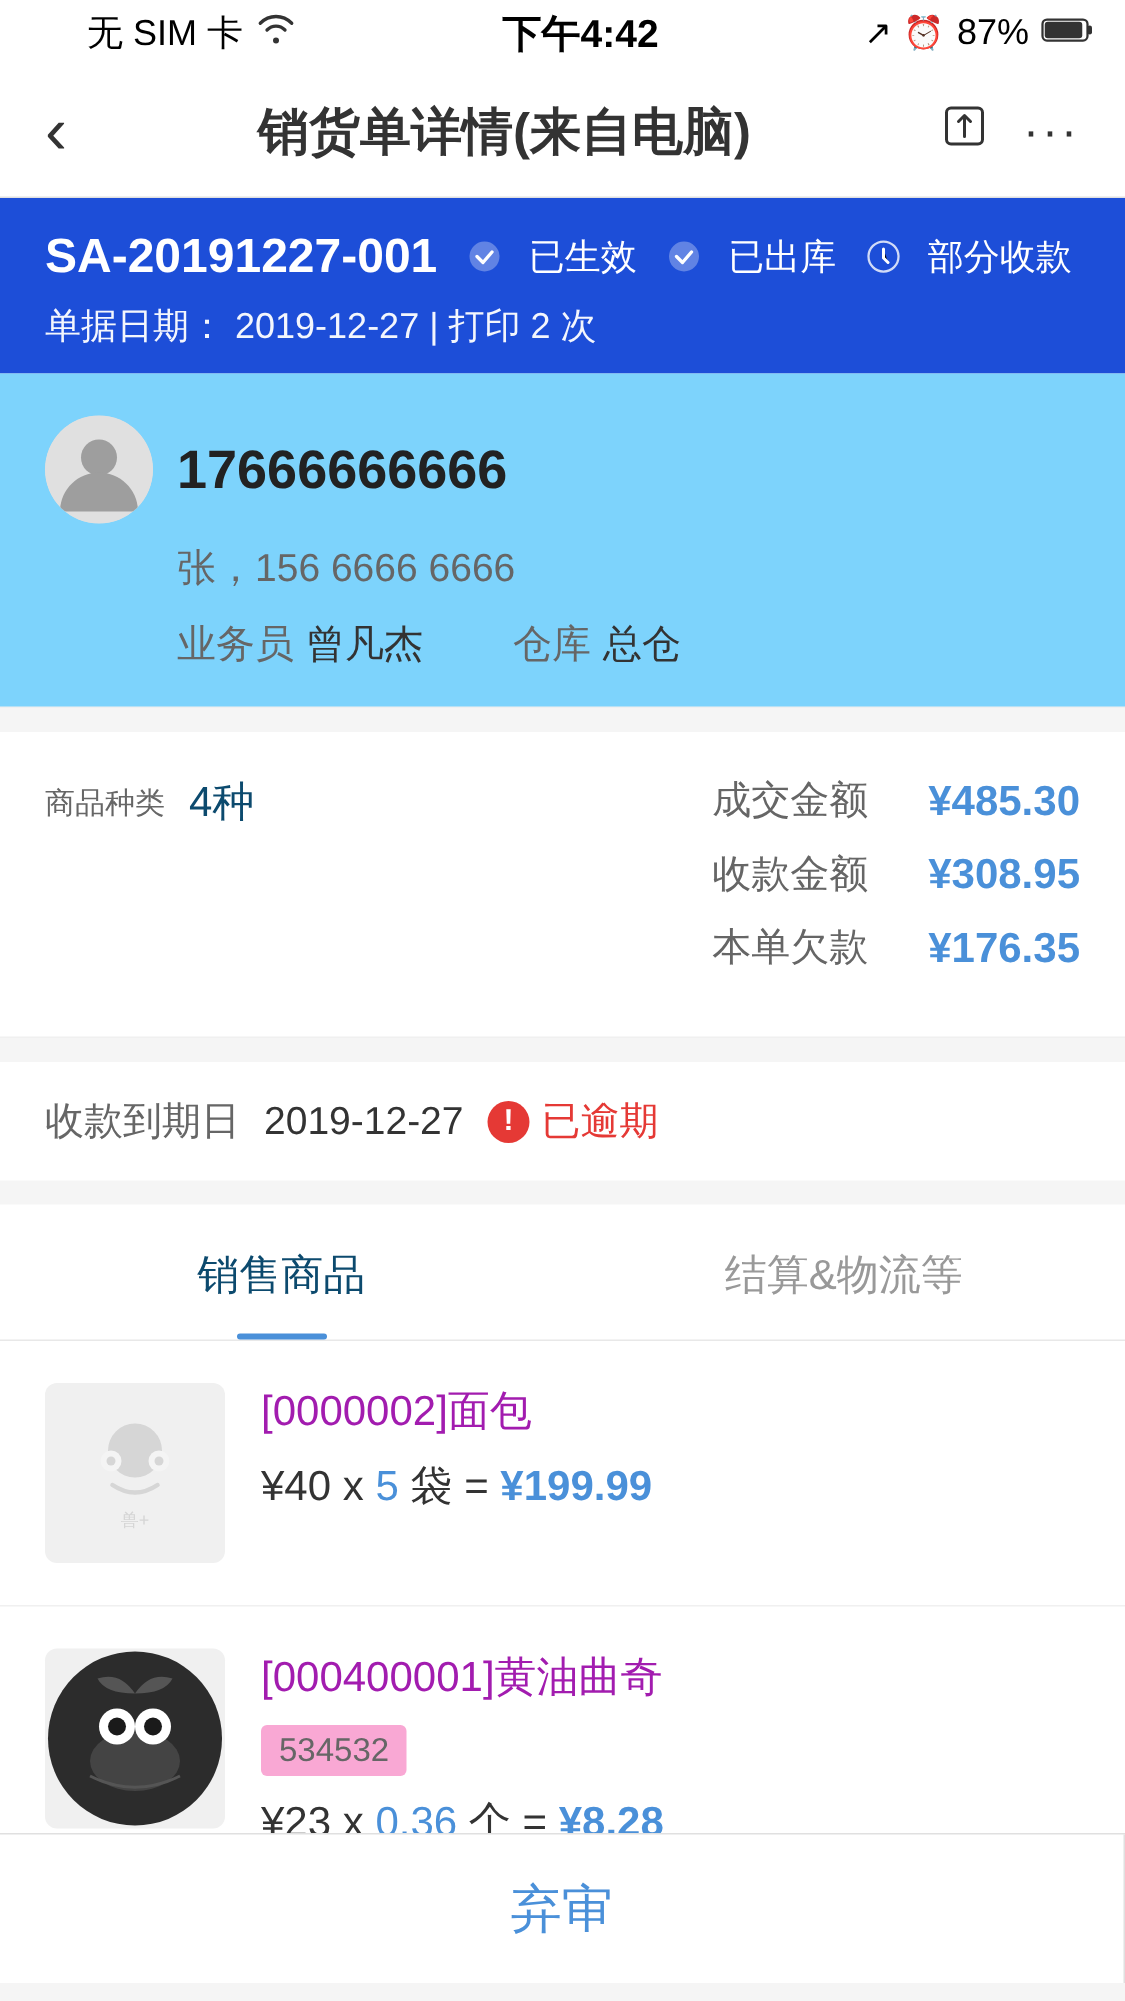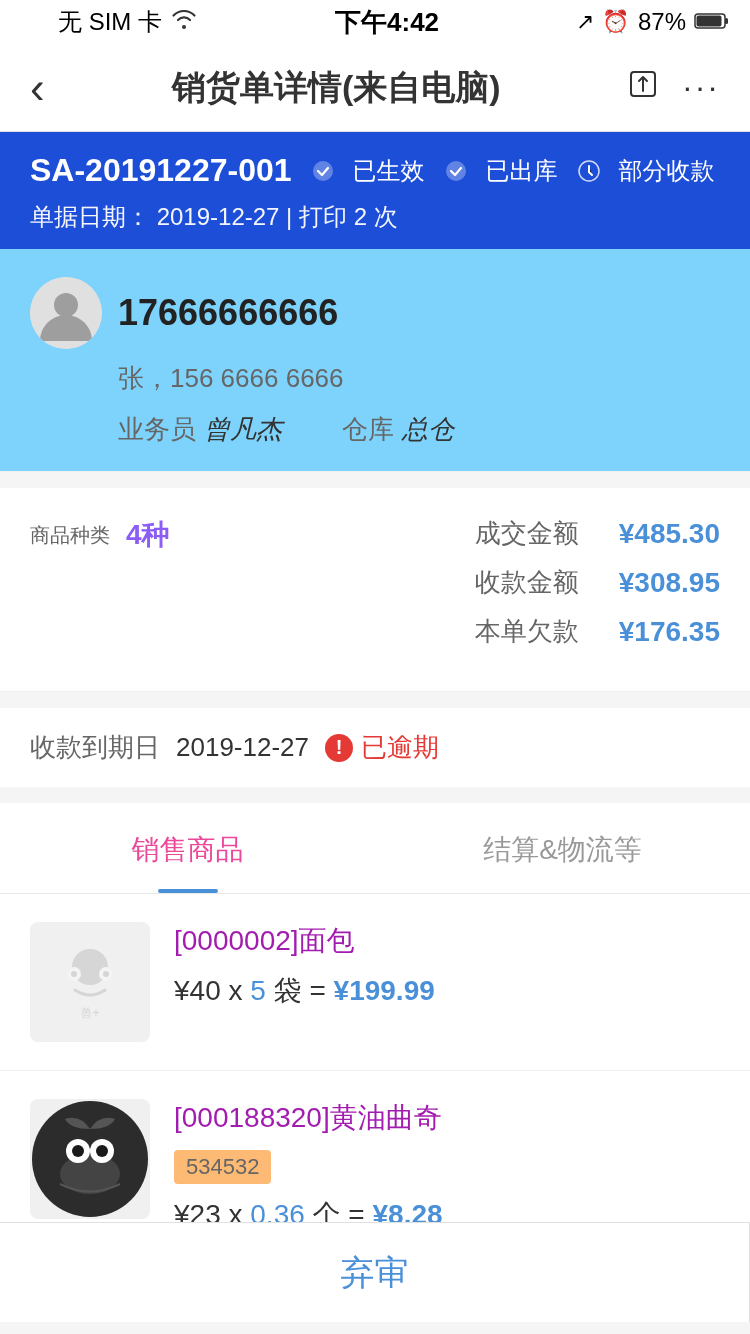--- a/index.html
+++ b/index.html
@@ -111,42 +111,42 @@
       align-items: center;
       padding-left: 88px;
     }
     .meta-item {
       display: flex;
       align-items: center;
       gap: 8px;
       margin-right: 60px;
     }
     .meta-label { font-size: 26px; color: #666; }
-    .meta-value { font-size: 26px; color: #333; font-style: italic; }
+    .meta-value { font-size: 26px; color: #333; }
 
     
     .summary-section {
       background: white;
       padding: 28px 30px;
       margin-top: 16px;
       border-bottom: 1px solid #f0f0f0;
     }
     .summary-grid {
       display: flex;
       justify-content: space-between;
     }
     .summary-left {}
     .summary-left-item {
       display: flex;
       align-items: center;
       gap: 16px;
       margin-bottom: 8px;
     }
     .summary-left-label { font-size: 20px; color: #666; }
-    .summary-left-value { font-size: 28px; color: #8b5cf6; font-weight: 700; }
+    .summary-left-value { font-size: 28px; color: #0c4a6e; font-weight: 400; }
     .summary-right {}
     .summary-right-item {
       display: flex;
       justify-content: space-between;
       align-items: center;
       margin-bottom: 14px;
       gap: 40px;
     }
     .summary-right-label { font-size: 26px; color: #666; }
     .summary-right-value { font-size: 28px; color: #4A90D9; font-weight: 600; }
@@ -194,21 +194,21 @@
     .tab-item {
       flex: 1;
       padding: 28px 0 24px;
       text-align: center;
       font-size: 28px;
       color: #999;
       cursor: pointer;
       position: relative;
     }
     .tab-item.active {
-      color: #ec4899;
+      color: #0c4a6e;
     }
     .tab-item.active::after {
       content: '';
       position: absolute;
       bottom: 0;
       left: 50%;
       transform: translateX(-50%);
       width: 60px;
       height: 4px;
       background: #4A90D9;
@@ -238,21 +238,21 @@
       overflow: hidden;
     }
     .product-info { flex: 1; }
     .product-name {
       font-size: 28px;
       color: #a21caf;
       margin-bottom: 12px;
     }
     .product-tag {
       display: inline-block;
-      background: #fdba74;
+      background: #f9a8d4;
       color: #666;
       font-size: 22px;
       padding: 4px 12px;
       border-radius: 4px;
       margin-bottom: 12px;
     }
     .product-price-row {
       font-size: 28px;
       color: #333;
     }
@@ -468,21 +468,21 @@
           <circle cx="72" cy="52" r="12" fill="white"></circle>
           <circle cx="48" cy="52" r="6" fill="#1a1a1a"></circle>
           <circle cx="72" cy="52" r="6" fill="#1a1a1a"></circle>
           <path d="M30 85 Q60 100 90 85" stroke="#555" stroke-width="2" fill="none"></path>
           <path d="M60 30 Q50 15 35 20 Q40 30 60 30z" fill="#555"></path>
           <path d="M60 30 Q70 15 85 20 Q80 30 60 30z" fill="#555"></path>
         </svg>
       </div>
       <div class="product-info">
         <div class="product-name">
-          <span>[000188320]</span><span>黄油曲奇</span>
+          <span>[000400001]</span><span>黄油曲奇</span>
         </div>
         <div class="product-tag">534532</div>
         <div class="product-price-row">
           <span>¥23</span>
           <span> x </span>
           <span class="price-highlight">0.36</span>
           <span>个</span>
           <span> = </span>
           <span class="price-total">¥8.28</span>
         </div>

